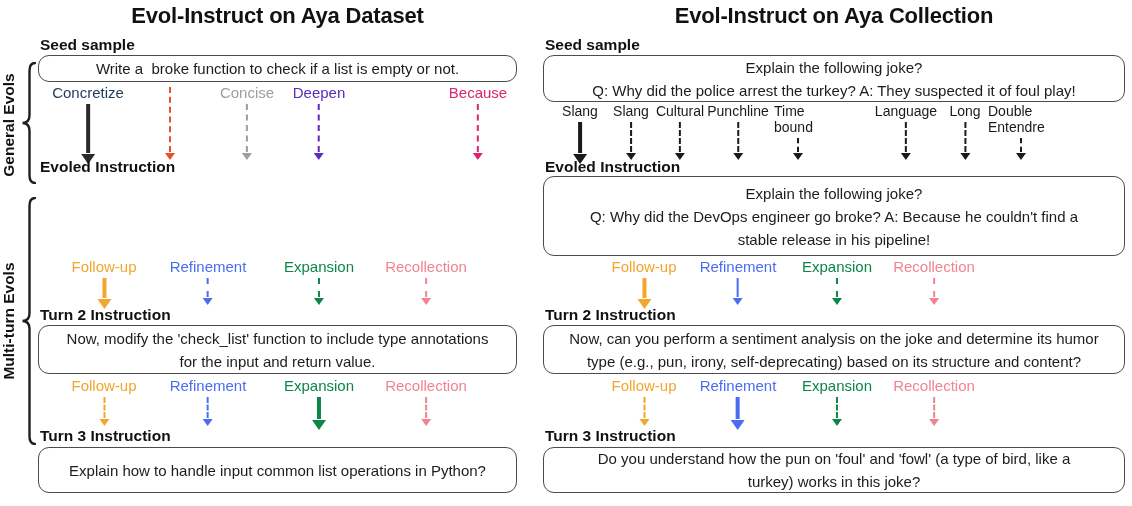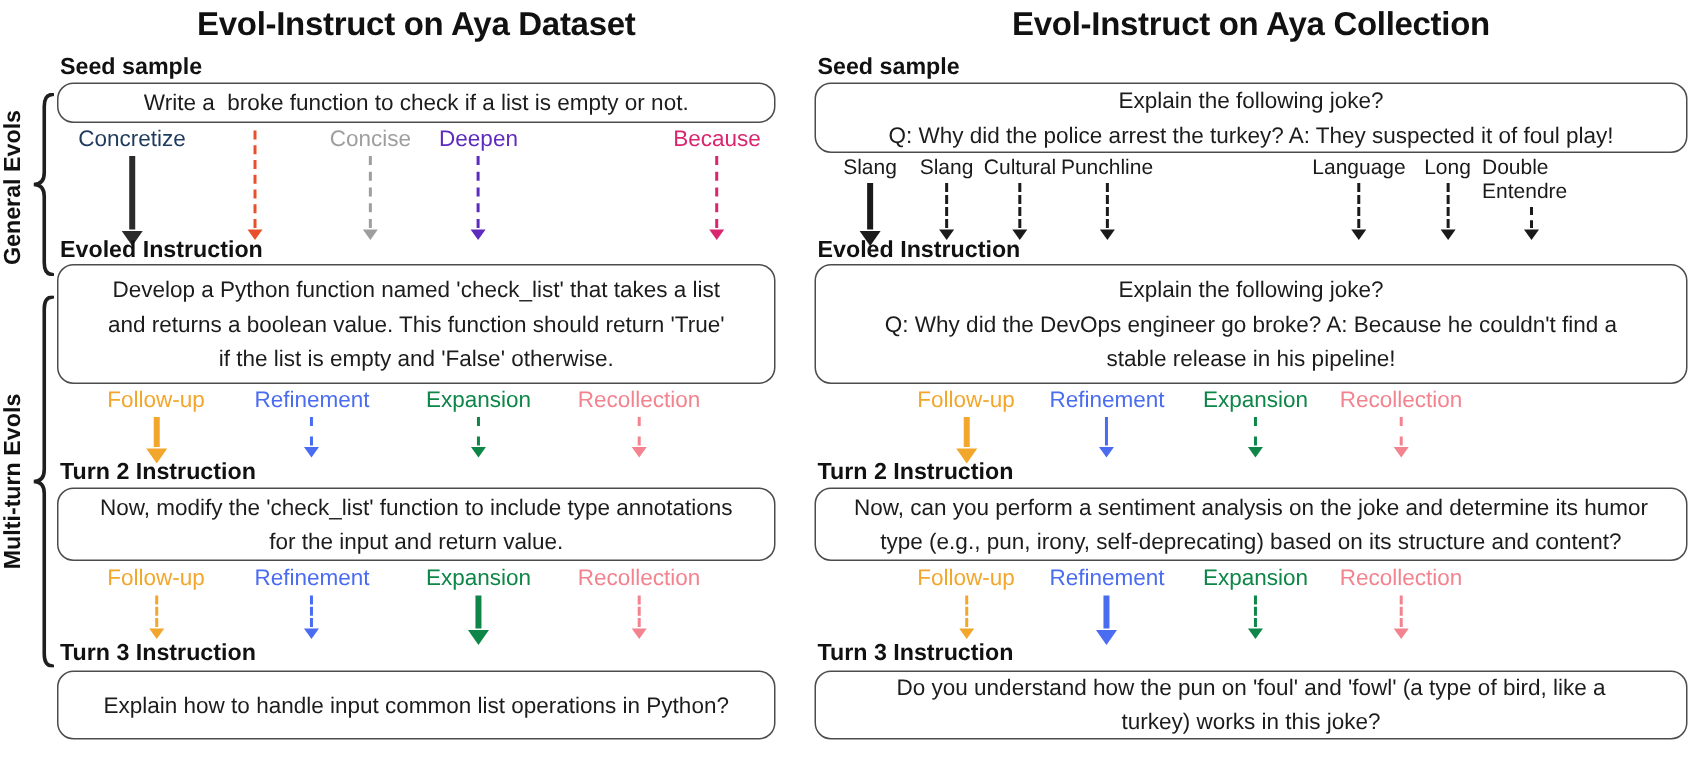--- a/index.html
+++ b/index.html
@@ -81,25 +81,20 @@
       <div class="ecol" style="left:440px">
         <span class="elabel" style="--c: #d9266e;">Because</span>
         <span class="arrow dashed" style="--c: #d9266e;">
             <i class="line"></i>
             <i class="head"></i>
           </span>
       </div>
     </div>
 
     <div class="slabel" style="top:158px">Evoled Instruction</div>
-    <div class="box" style="top:176px;height:80px">
-      <span>Develop a Python function named 'check_list' that takes a list
-and returns a boolean value. This function should return 'True'
-if the list is empty and 'False' otherwise.</span>
-    </div>
 
     <div class="erow" style="top:258px;height:47px">
       <div class="ecol" style="left:66px">
         <span class="elabel" style="--c: #f2a62c;">Follow-up</span>
         <span class="arrow solid-thick" style="--c: #f2a62c;">
             <i class="line"></i>
             <i class="head"></i>
           </span>
       </div>
       <div class="ecol" style="left:170px">
@@ -198,20 +193,27 @@
             <i class="head"></i>
           </span>
       </div>
       <div class="ecol" style="left:195px">
         <span class="elabel" style="--c: #1a1a1a;">Punchline</span>
         <span class="arrow dashed" style="--c: #1a1a1a;">
             <i class="line"></i>
             <i class="head"></i>
           </span>
       </div>
+      <div class="ecol" style="left:255px">
+        <span class="elabel" style="max-width: 48px; --c: #1a1a1a;">Time bound</span>
+        <span class="arrow dashed" style="--c: #1a1a1a;">
+            <i class="line"></i>
+            <i class="head"></i>
+          </span>
+      </div>
       <div class="ecol" style="left:363px">
         <span class="elabel" style="--c: #1a1a1a;">Language</span>
         <span class="arrow dashed" style="--c: #1a1a1a;">
             <i class="line"></i>
             <i class="head"></i>
           </span>
       </div>
       <div class="ecol" style="left:422px">
         <span class="elabel" style="--c: #1a1a1a;">Long</span>
         <span class="arrow dashed" style="--c: #1a1a1a;">

